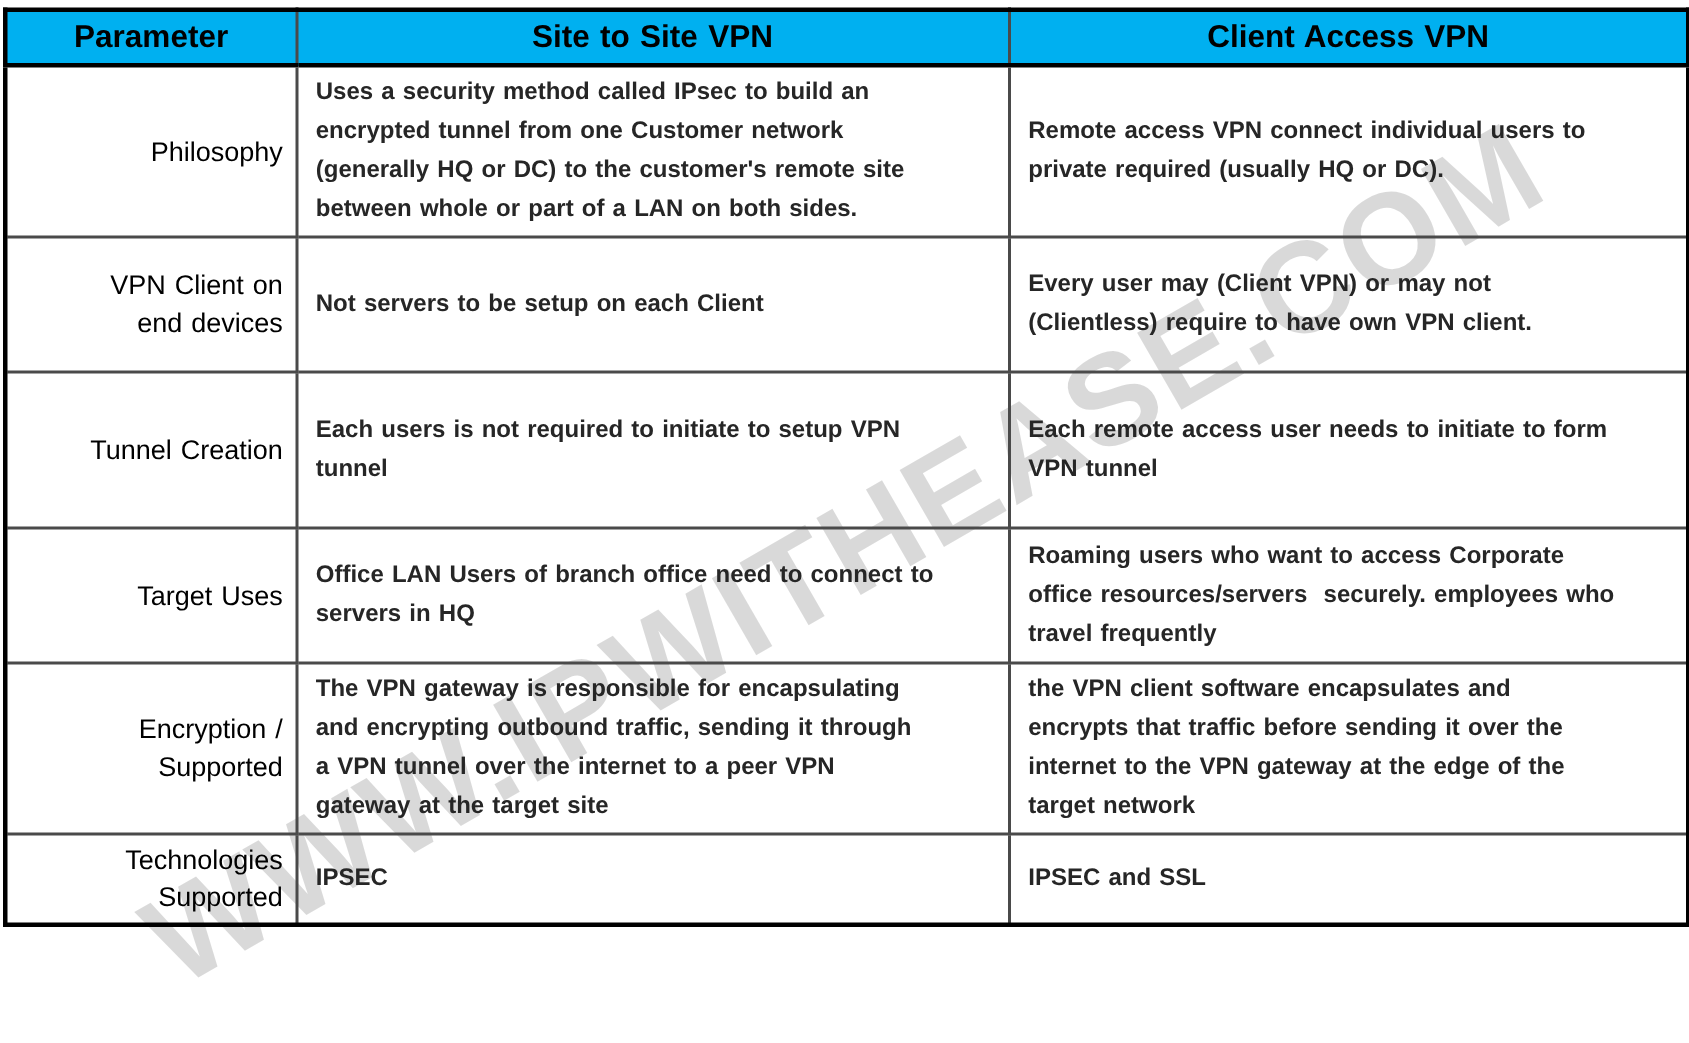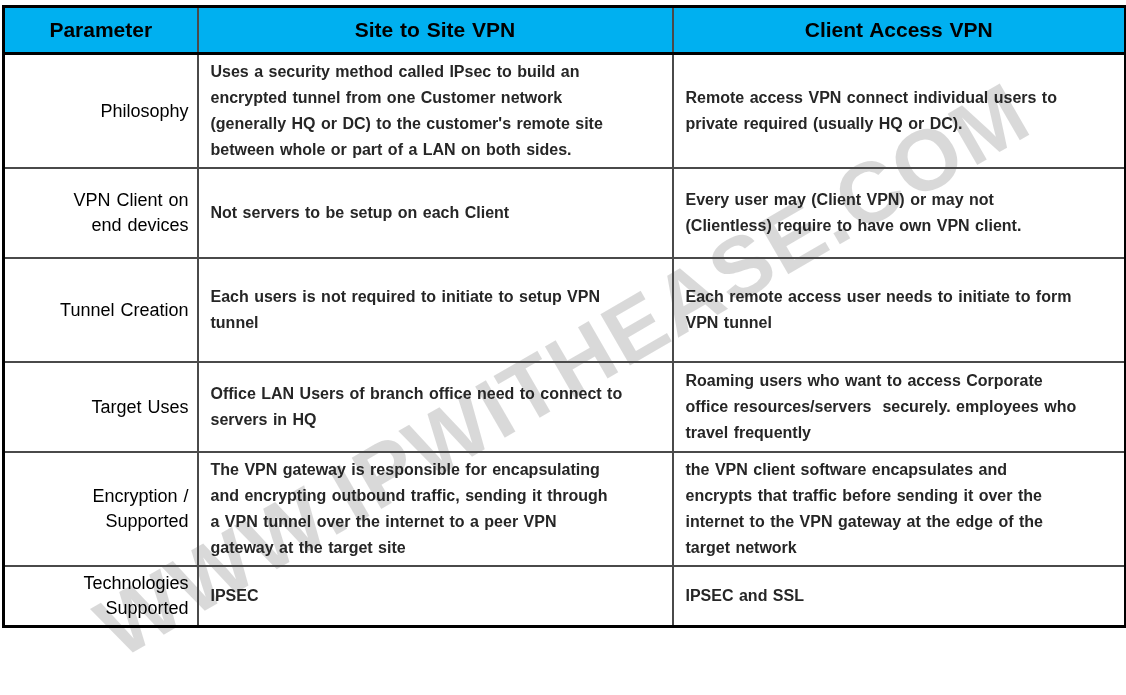--- a/index.html
+++ b/index.html
@@ -82,21 +82,21 @@
 
   <div class="watermark">WWW.IPWITHEASE.COM</div>
 
   <table class="vpn-table">
     <colgroup>
       <col style="width:194px">
       <col style="width:475px">
       <col style="width:453px">
     </colgroup>
     <tbody>
-        <tr style="height:47px">
+        <tr style="height:37px">
       <th>Parameter</th>
       <th>Site to Site VPN</th>
       <th>Client Access VPN</th>
     </tr>
     <tr style="height:111px">
       <td class="param-cell">Philosophy</td>
       <td class="body-cell">Uses a security method called IPsec to build an
 encrypted tunnel from one Customer network
 (generally HQ or DC) to the customer's remote site
 between whole or part of a LAN on both sides.</td>

